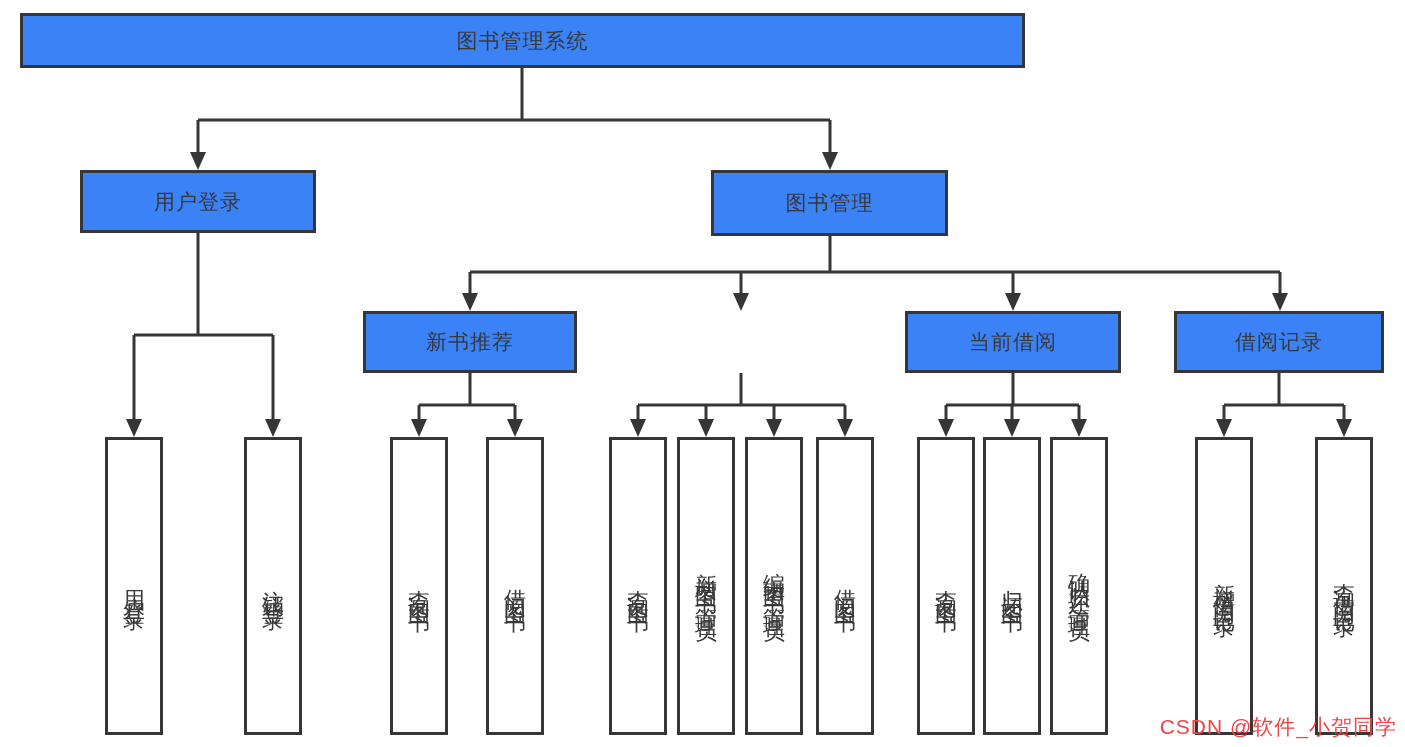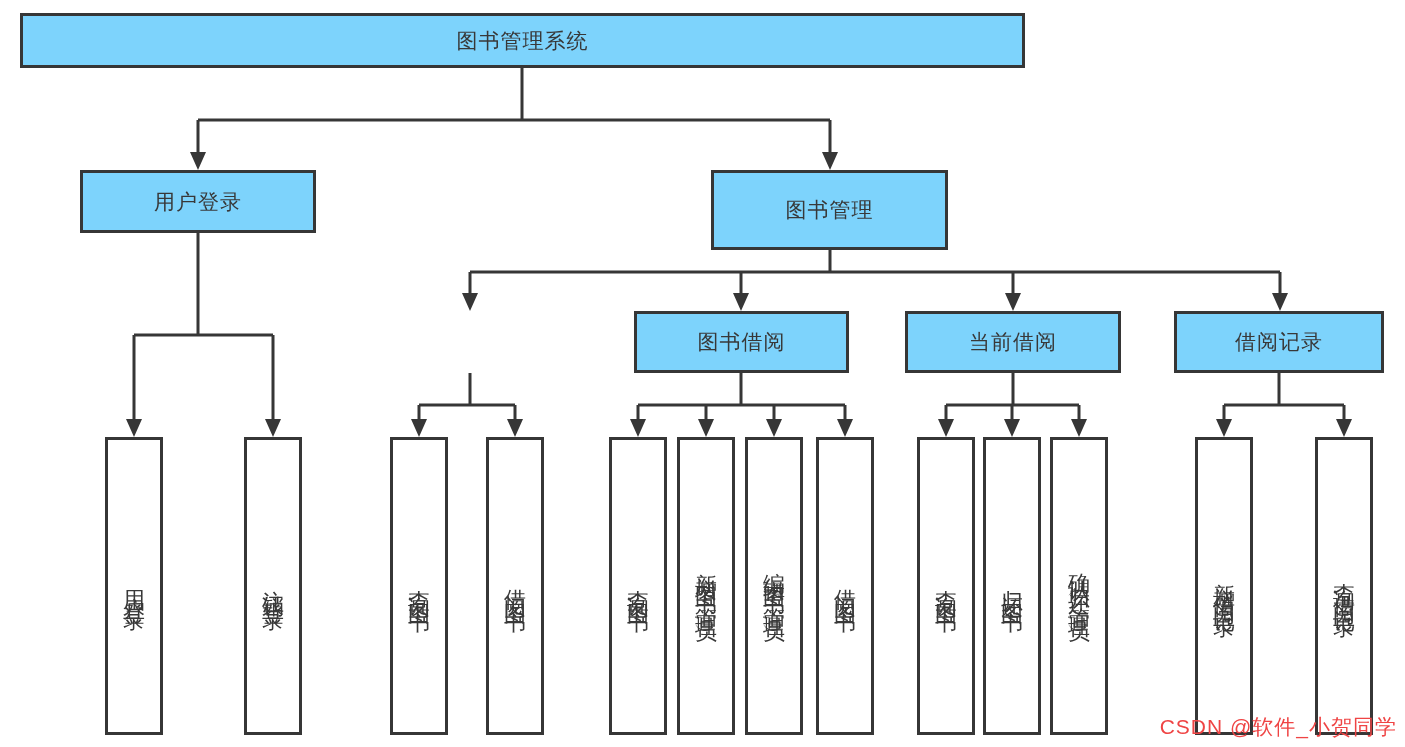--- a/index.html
+++ b/index.html
@@ -18,21 +18,21 @@
   .connectors {
     position: absolute;
     left: 0;
     top: 0;
     z-index: 1;
   }
   .hnode {
     position: absolute;
     box-sizing: border-box;
     border: 3px solid #363636;
-    background: #7dd3fc;
+    background: #3b82f6;
     display: flex;
     align-items: center;
     justify-content: center;
     z-index: 2;
   }
   .hnode span {
     font-size: 21px;
     color: #383838;
     letter-spacing: 1px;
     white-space: nowrap;
@@ -106,26 +106,26 @@
              M1336 419 L1352 419 L1344 437 Z"></path>
   </svg>
 
   <div class="hnode" style="left:20px;top:13px;width:1005px;height:55px">
     <span>图书管理系统</span>
   </div>
 
   <div class="hnode" style="left:80px;top:170px;width:236px;height:63px">
     <span>用户登录</span>
   </div>
-  <div class="hnode" style="left:711px;top:170px;width:237px;height:80px">
+  <div class="hnode" style="left:711px;top:170px;width:237px;height:66px">
     <span>图书管理</span>
   </div>
 
-  <div class="hnode" style="left:634px;top:311px;width:215px;height:62px">
-    <span>图书借阅</span>
+  <div class="hnode" style="left:363px;top:311px;width:214px;height:62px">
+    <span>新书推荐</span>
   </div>
   <div class="hnode" style="left:1174px;top:311px;width:210px;height:62px">
     <span>借阅记录</span>
   </div>
   <div class="hnode" style="left:905px;top:311px;width:216px;height:62px">
     <span>当前借阅</span>
   </div>
 
   <div class="vnode" style="left:105px">
     <span class="vtext">用户登录</span>

